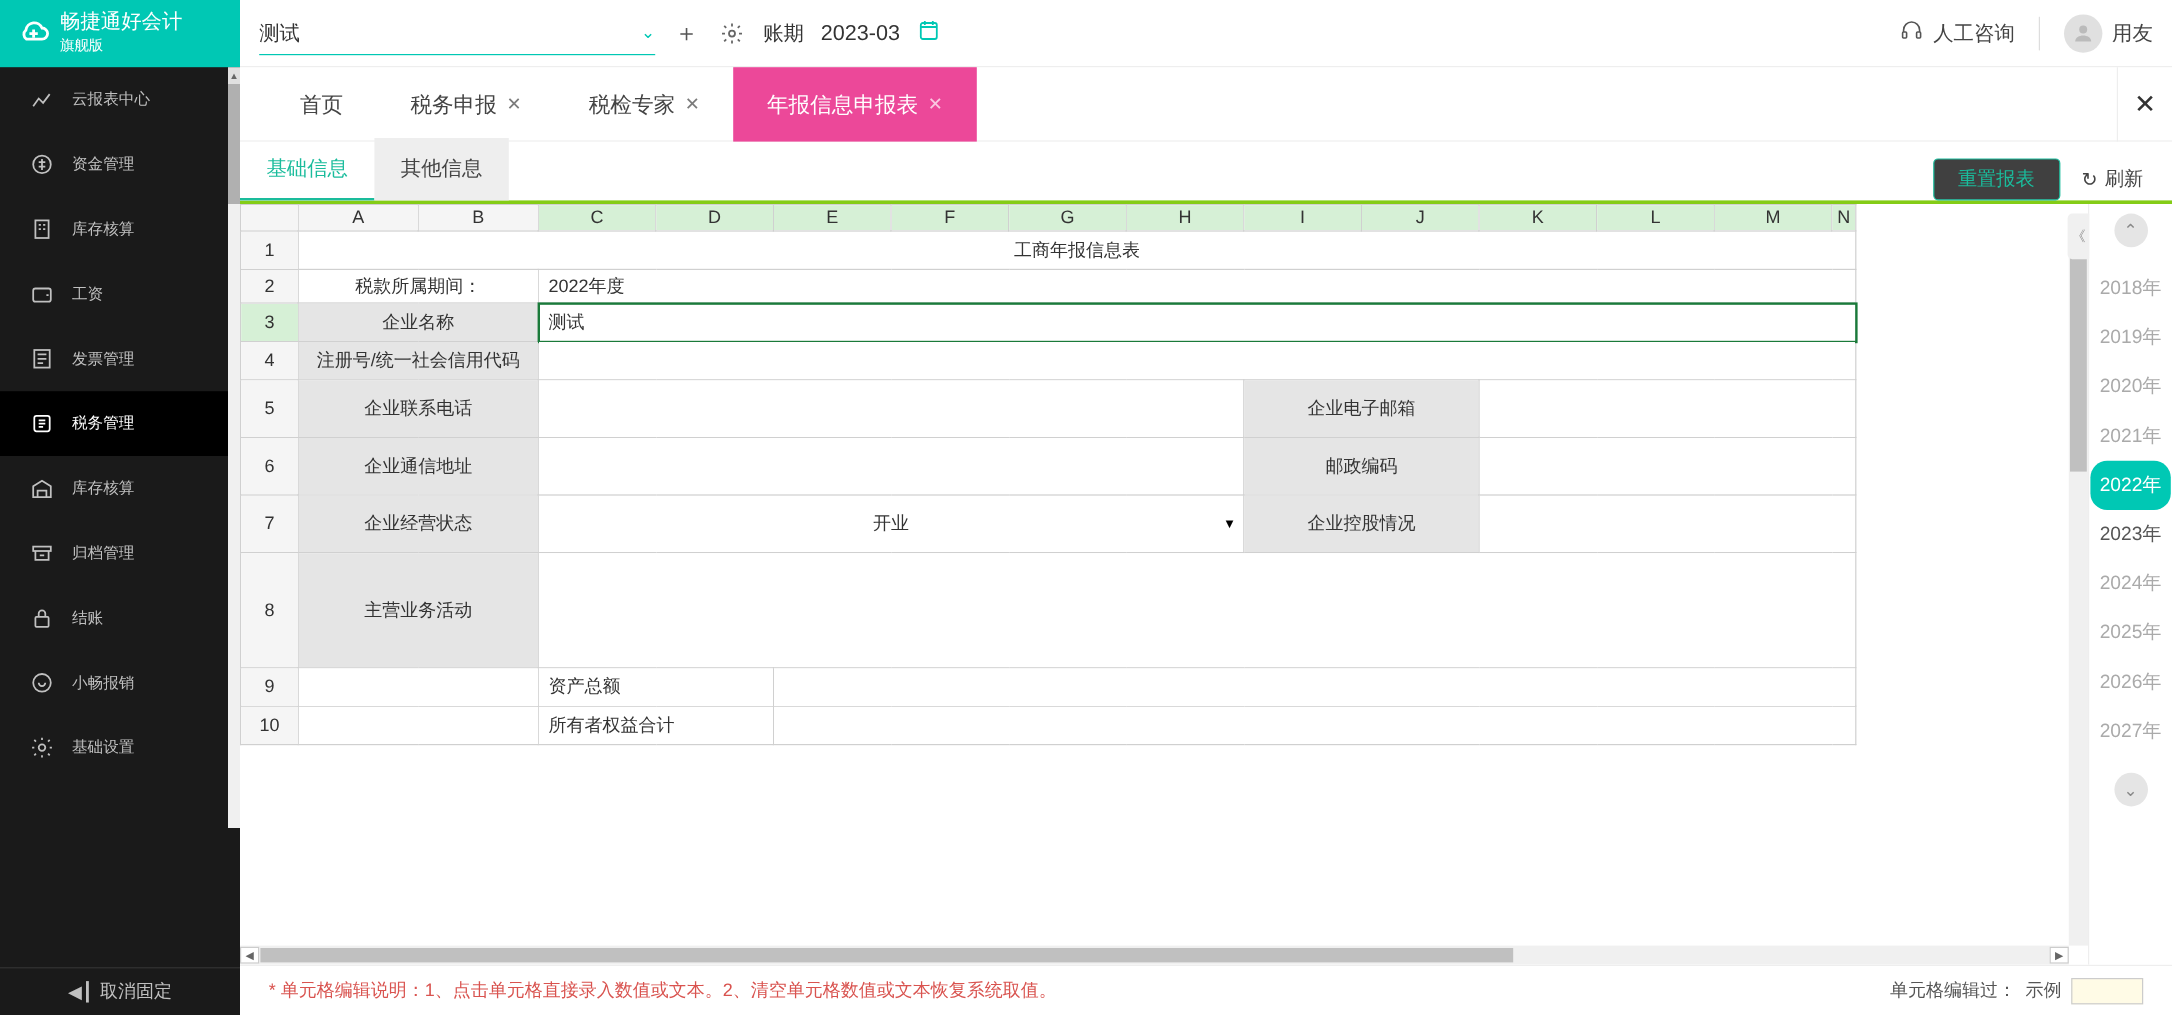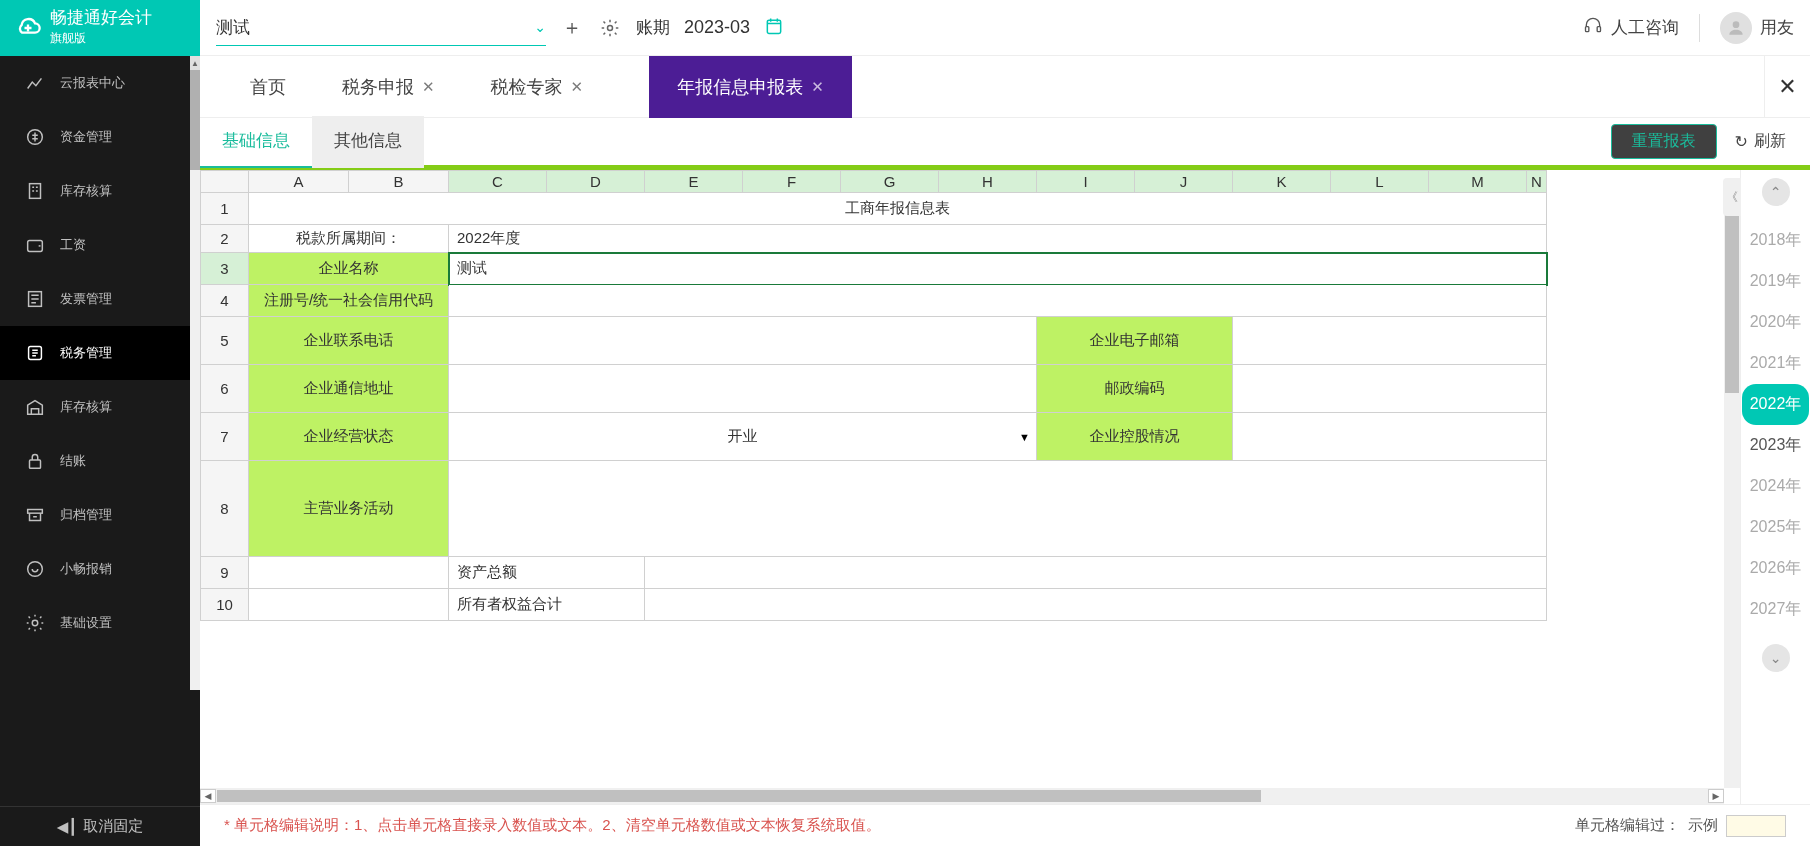--- a/index.html
+++ b/index.html
@@ -36,46 +36,46 @@
 .cal-icon { color: #00c8b4; cursor: pointer; }
 .topbar-right { margin-left: auto; display: flex; align-items: center; gap: 20px; }
 .consult { display: flex; align-items: center; gap: 8px; color: #444; font-size: 17px; cursor: pointer; }
 .user { display: flex; align-items: center; gap: 8px; color: #444; font-size: 17px; cursor: pointer; }
 .avatar-circle { width: 32px; height: 32px; border-radius: 50%; background: #e0e0e0; display: flex; align-items: center; justify-content: center; }
 .divider-v { width: 1px; height: 28px; background: #ddd; }
 
 
 .tabs-row { height: 62px; display: flex; align-items: center; padding: 0 22px; gap: 0; border-bottom: 1px solid #eee; position: relative; }
 .tab { padding: 0 28px; height: 62px; display: flex; align-items: center; gap: 8px; font-size: 18px; color: #444; cursor: pointer; }
-.tab.active { background: #4c1d95; color: #fff; margin-left: 38px; }
+.tab.active { background: #ec4899; color: #fff; }
 .tab-close { font-size: 15px; color: inherit; opacity: 0.7; }
 .tabs-close-all { position: absolute; right: 0; top: 0; width: 46px; height: 62px; display: flex; align-items: center; justify-content: center; border-left: 1px solid #eee; font-size: 22px; color: #333; cursor: pointer; }
 
 
-.toolbar { display: flex; align-items: center; padding: 0 24px 0 0; border-bottom: 5px solid #84cc16; height: 52px; }
+.toolbar { display: flex; align-items: flex-end; padding: 0 24px 0 0; border-bottom: 3px solid #84cc16; height: 52px; }
 .sub-tabs { display: flex; height: 52px; }
 .sub-tab { padding: 0 22px; display: flex; align-items: center; font-size: 17px; cursor: pointer; border-bottom: 2px solid transparent; color: #444; }
 .sub-tab.active { color: #1abc9c; border-bottom-color: #1abc9c; background: #fff; }
 .sub-tab:not(.active) { background: #eee; }
 .toolbar-actions { margin-left: auto; display: flex; gap: 18px; align-items: center; }
 .btn-reset { border: 1px solid #1abc9c; color: #1abc9c; background: #404040; padding: 6px 20px; border-radius: 4px; font-size: 16px; cursor: pointer; }
 .btn-refresh { display: flex; align-items: center; gap: 6px; color: #444; font-size: 16px; cursor: pointer; }
 
 
 .sheet-wrap { flex: 1; display: flex; overflow: hidden; }
 .sheet { flex: 1; overflow: auto; position: relative; }
 .sheet table { border-collapse: collapse; }
 .sheet th, .sheet td { border: 1px solid #d0d0d0; font-size: 15px; color: #333; position: relative; }
 .corner { width: 48px; height: 22px; background: #f5f5f5; }
 .col-head { background: #f5f5f5; text-align: center; font-weight: normal; height: 22px; font-size: 14px; color: #333; }
 .col-A { width: 100px; } .col-B { width: 100px; } .col-C,.col-D,.col-E,.col-F,.col-G,.col-H,.col-I,.col-J,.col-K,.col-L,.col-M { width: 98px; }
 .row-head { width: 48px; background: #f5f5f5; text-align: center; font-weight: normal; font-size: 14px; color: #333; }
 .row-head.selected { background: #d6f0d6; }
 .col-head.selected { background: #d6f0d6; }
-.cell-label { background: #bef264; text-align: center; padding: 6px 4px; }
+.cell-label { background: #e5e5e5; text-align: center; padding: 6px 4px; }
 .cell-data { background: #fff; padding: 4px 8px; }
 .cell-title { text-align: center; font-size: 20px; font-weight: 500; padding: 6px; }
 .cell-selected { outline: 2px solid #1a7a3a; outline-offset: -1px; }
 .dropdown-ind { position: absolute; right: 6px; top: 50%; transform: translateY(-50%); font-size: 11px; color: #000; }
 .r3 td, .r4 td { height: 32px; } .r5 td, .r6 td, .r7 td { height: 48px; } .r8 td { height: 96px; } .r9 td, .r10 td { height: 32px; }
 
 
 .year-panel { width: 70px; border-left: 1px solid #eee; display: flex; flex-direction: column; align-items: center; padding-top: 8px; position: relative; }
 .caret-panel { width: 18px; height: 38px; background: #f0f0f0; position: absolute; left: -18px; top: 8px; display: flex; align-items: center; justify-content: center; color: #888; cursor: pointer; font-size: 12px; border-radius: 4px 0 0 4px; }
 .year-top { width: 28px; height: 28px; border-radius: 50%; background: #e5e5e5; display: flex; align-items: center; justify-content: center; color: #888; font-size: 14px; cursor: pointer; margin-bottom: 14px; }
@@ -174,34 +174,34 @@
             <svg viewBox="0 0 24 24" fill="none" stroke="currentColor" stroke-width="1.6">
               <path d="M4 10l8-5 8 5v10H4z"></path>
               <path d="M8 20v-6h8v6"></path>
             </svg>
           </span>
           <span>库存核算</span>
         </div>
       <div class="nav-item">
           <span class="nav-icon">
             <svg viewBox="0 0 24 24" fill="none" stroke="currentColor" stroke-width="1.6">
+              <rect x="4" y="6" width="16" height="4"></rect>
+              <path d="M6 10v8h12v-8M10 14h4"></path>
+            </svg>
+          </span>
+          <span>归档管理</span>
+        </div>
+      <div class="nav-item">
+          <span class="nav-icon">
+            <svg viewBox="0 0 24 24" fill="none" stroke="currentColor" stroke-width="1.6">
               <rect x="6" y="11" width="12" height="9" rx="1"></rect>
               <path d="M9 11V8a3 3 0 0 1 6 0v3"></path>
             </svg>
           </span>
           <span>结账</span>
-        </div>
-      <div class="nav-item">
-          <span class="nav-icon">
-            <svg viewBox="0 0 24 24" fill="none" stroke="currentColor" stroke-width="1.6">
-              <rect x="4" y="6" width="16" height="4"></rect>
-              <path d="M6 10v8h12v-8M10 14h4"></path>
-            </svg>
-          </span>
-          <span>归档管理</span>
         </div>
       <div class="nav-item">
           <span class="nav-icon">
             <svg viewBox="0 0 24 24" fill="none" stroke="currentColor" stroke-width="1.6">
               <circle cx="12" cy="12" r="8"></circle>
               <path d="M9 12a3 3 0 0 0 6 0"></path>
             </svg>
           </span>
           <span>小畅报销</span>
         </div>

